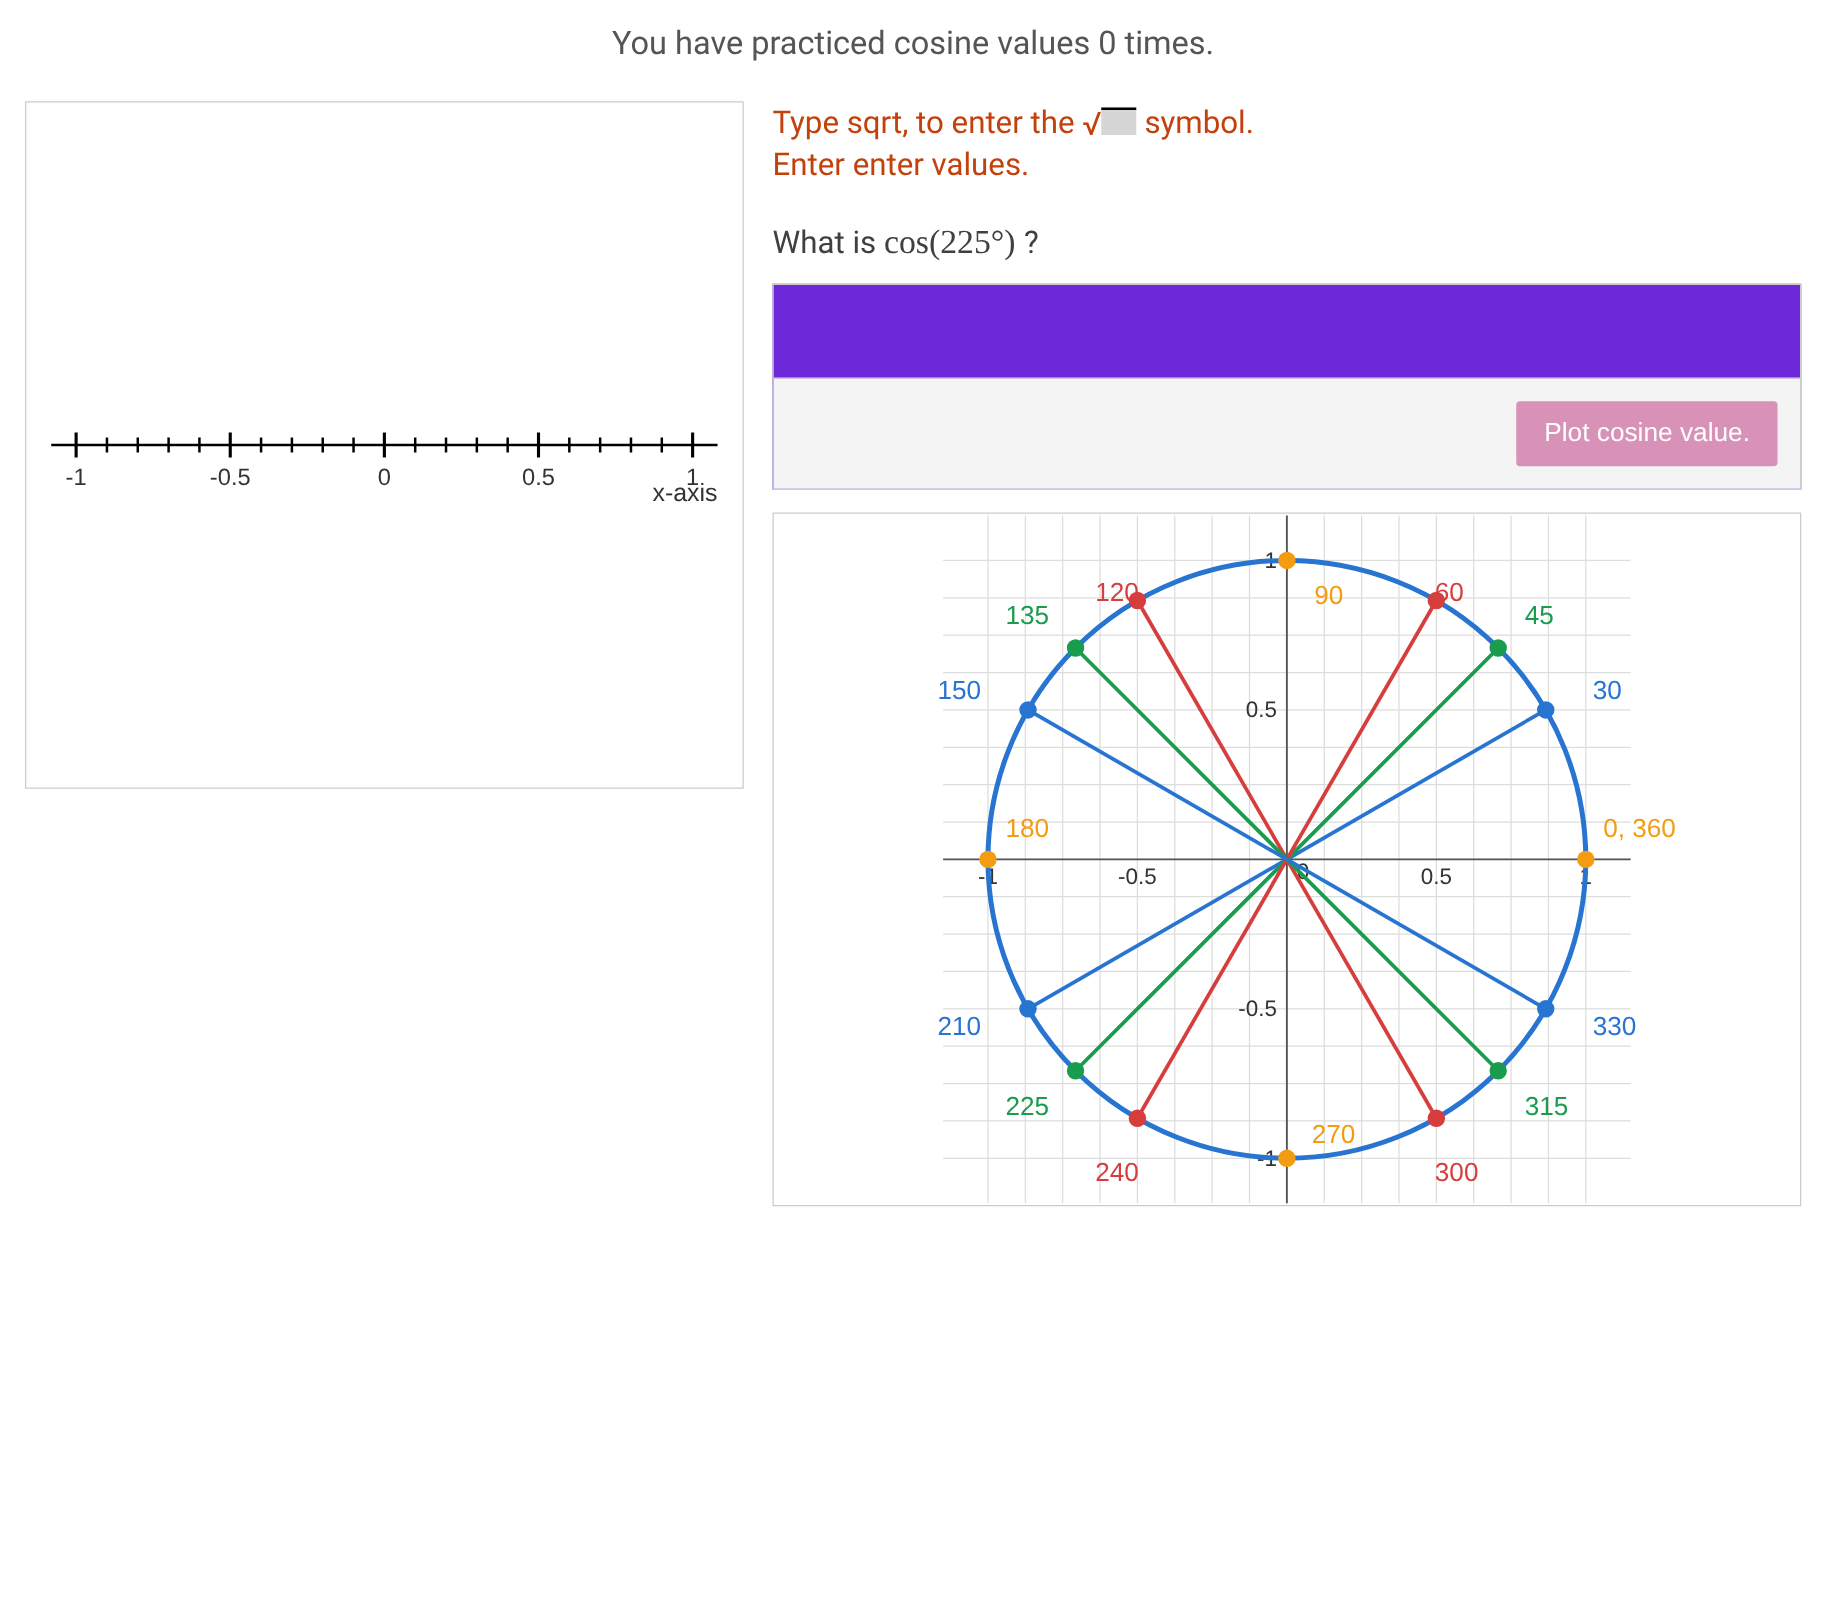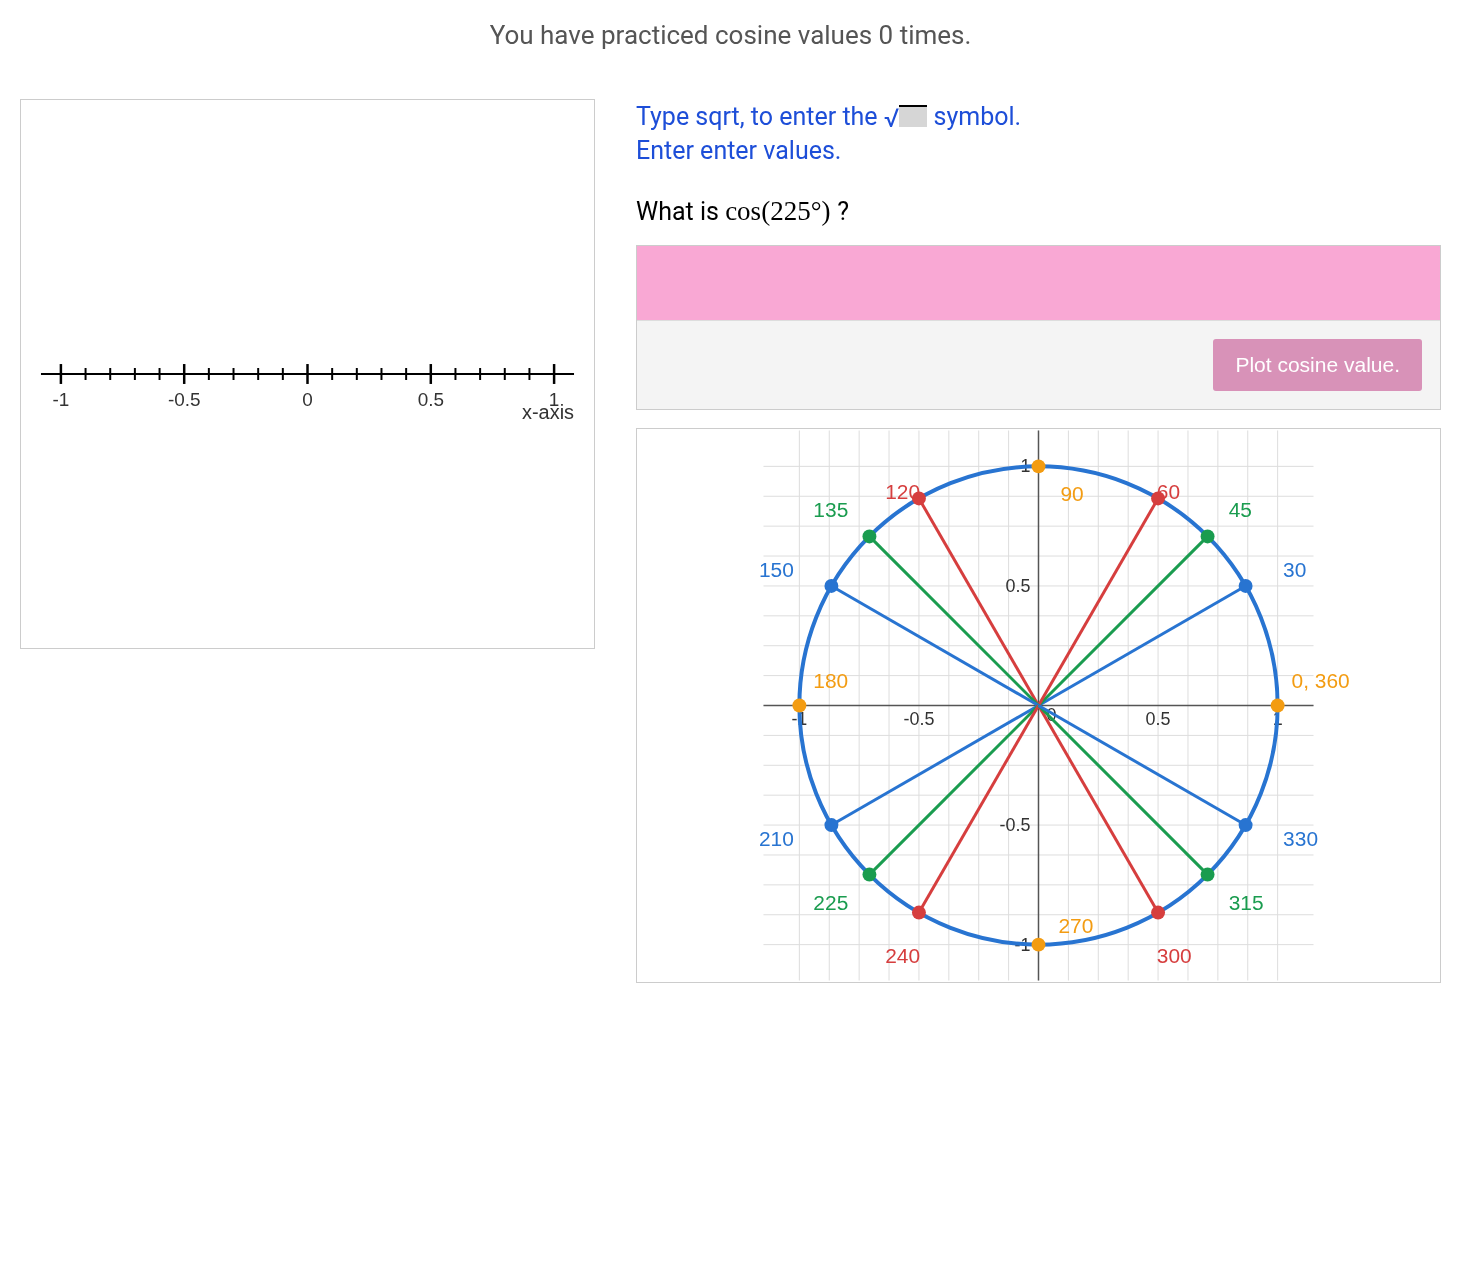--- a/index.html
+++ b/index.html
@@ -7,21 +7,21 @@
     margin: 0;
     padding: 20px;
     font-family: -apple-system, BlinkMacSystemFont, "Segoe UI", Roboto, sans-serif;
     color: #333;
     background: #fff;
   }
   .container {
     max-width: 1461px;
     display: grid;
     grid-template-columns: 575px 1fr;
-    gap: 41px;
+    gap: 23px;
   }
   .header {
     grid-column: 1 / -1;
     text-align: center;
     font-size: 26px;
     color: #555;
     margin-bottom: 8px;
   }
   .plot-panel {
     border: 1px solid #ccc;
@@ -29,49 +29,49 @@
     position: relative;
     background: #fff;
   }
   .right-col {
     display: flex;
     flex-direction: column;
     gap: 18px;
   }
   .instr {
     font-size: 25px;
-    color: #1d4ed8;
+    color: #c2410c;
     line-height: 1.35;
   }
   .sqrt-glyph {
     font-size: 26px;
     position: relative;
     top: 2px;
   }
   .sqrt-box {
     display: inline-block;
     width: 28px;
     height: 22px;
     background: #d6d6d6;
     border-top: 2px solid #000;
     position: relative;
     top: 2px;
   }
   .question {
     font-size: 25px;
-    color: #000000;
+    color: #404040;
     margin-top: 10px;
   }
   .math {
     font-family: "Times New Roman", serif;
     font-size: 27px;
   }
   .answer-box {
     border: 1px solid #ccc;
-    background: #f9a8d4;
+    background: #6d28d9;
   }
   .answer-input-area {
     height: 75px;
     border-bottom: 1px solid #ddd;
     padding: 10px 15px;
   }
   .answer-footer {
     background: #f4f4f4;
     padding: 18px;
     display: flex;

